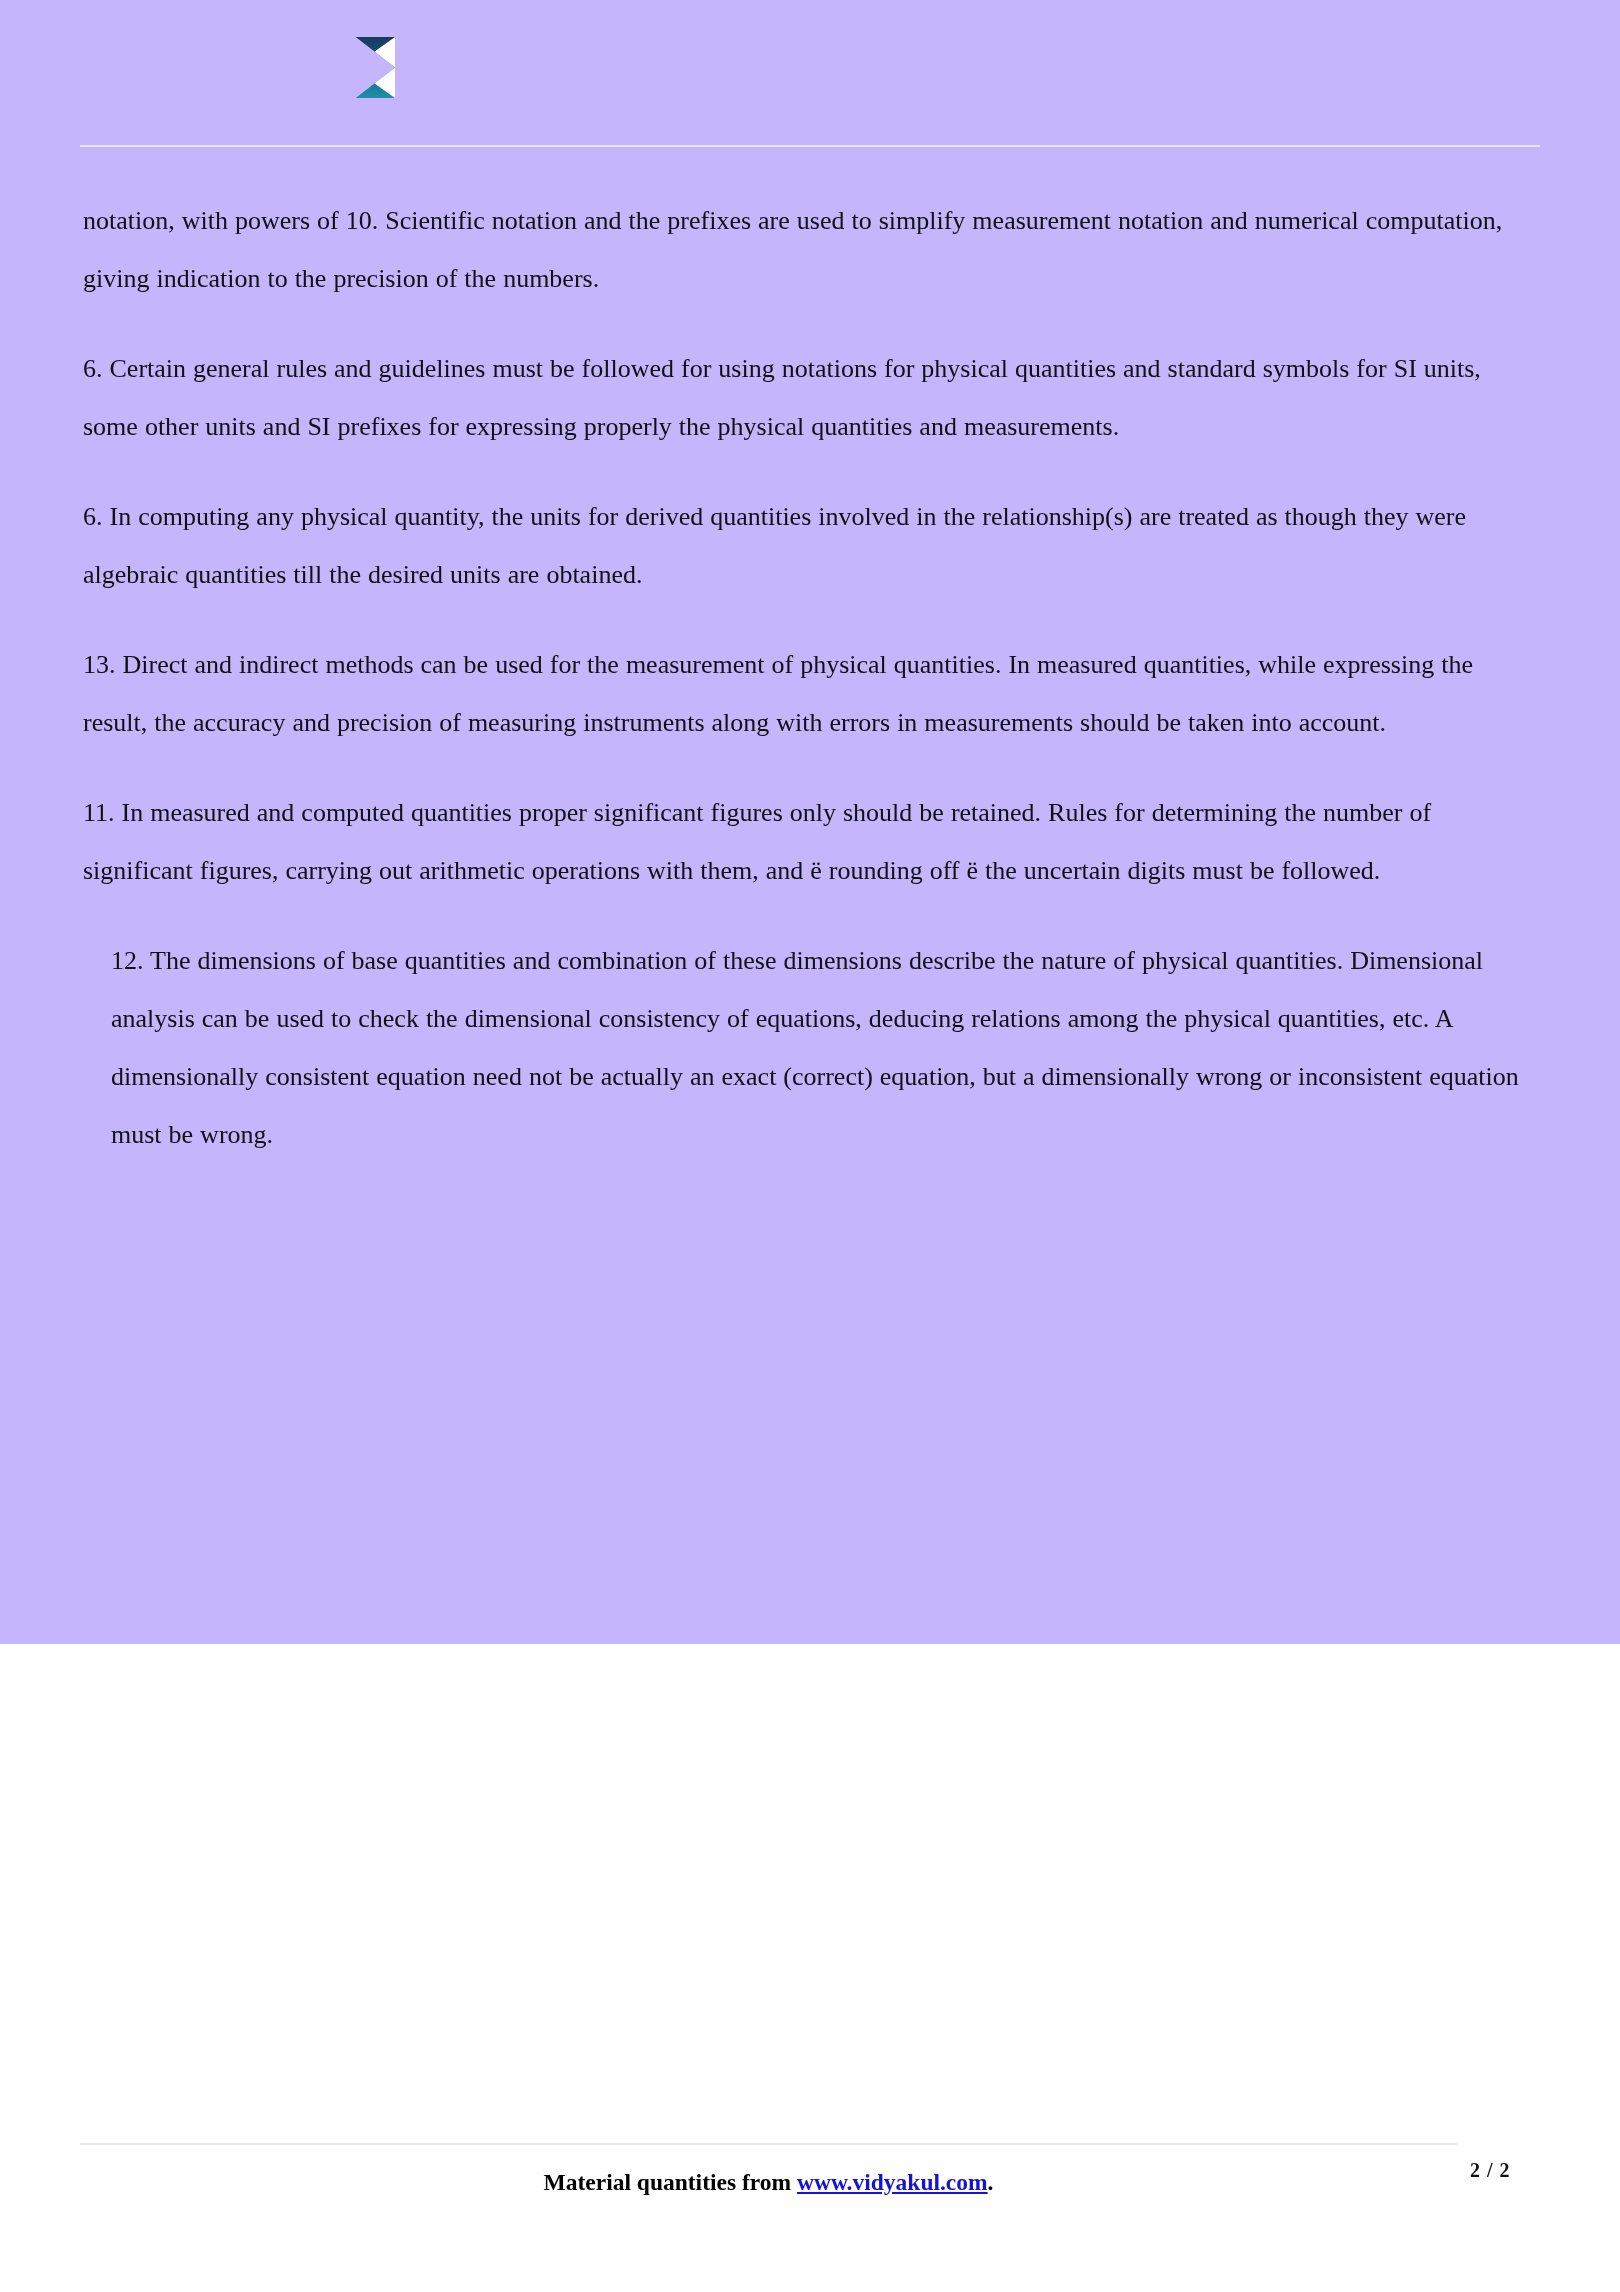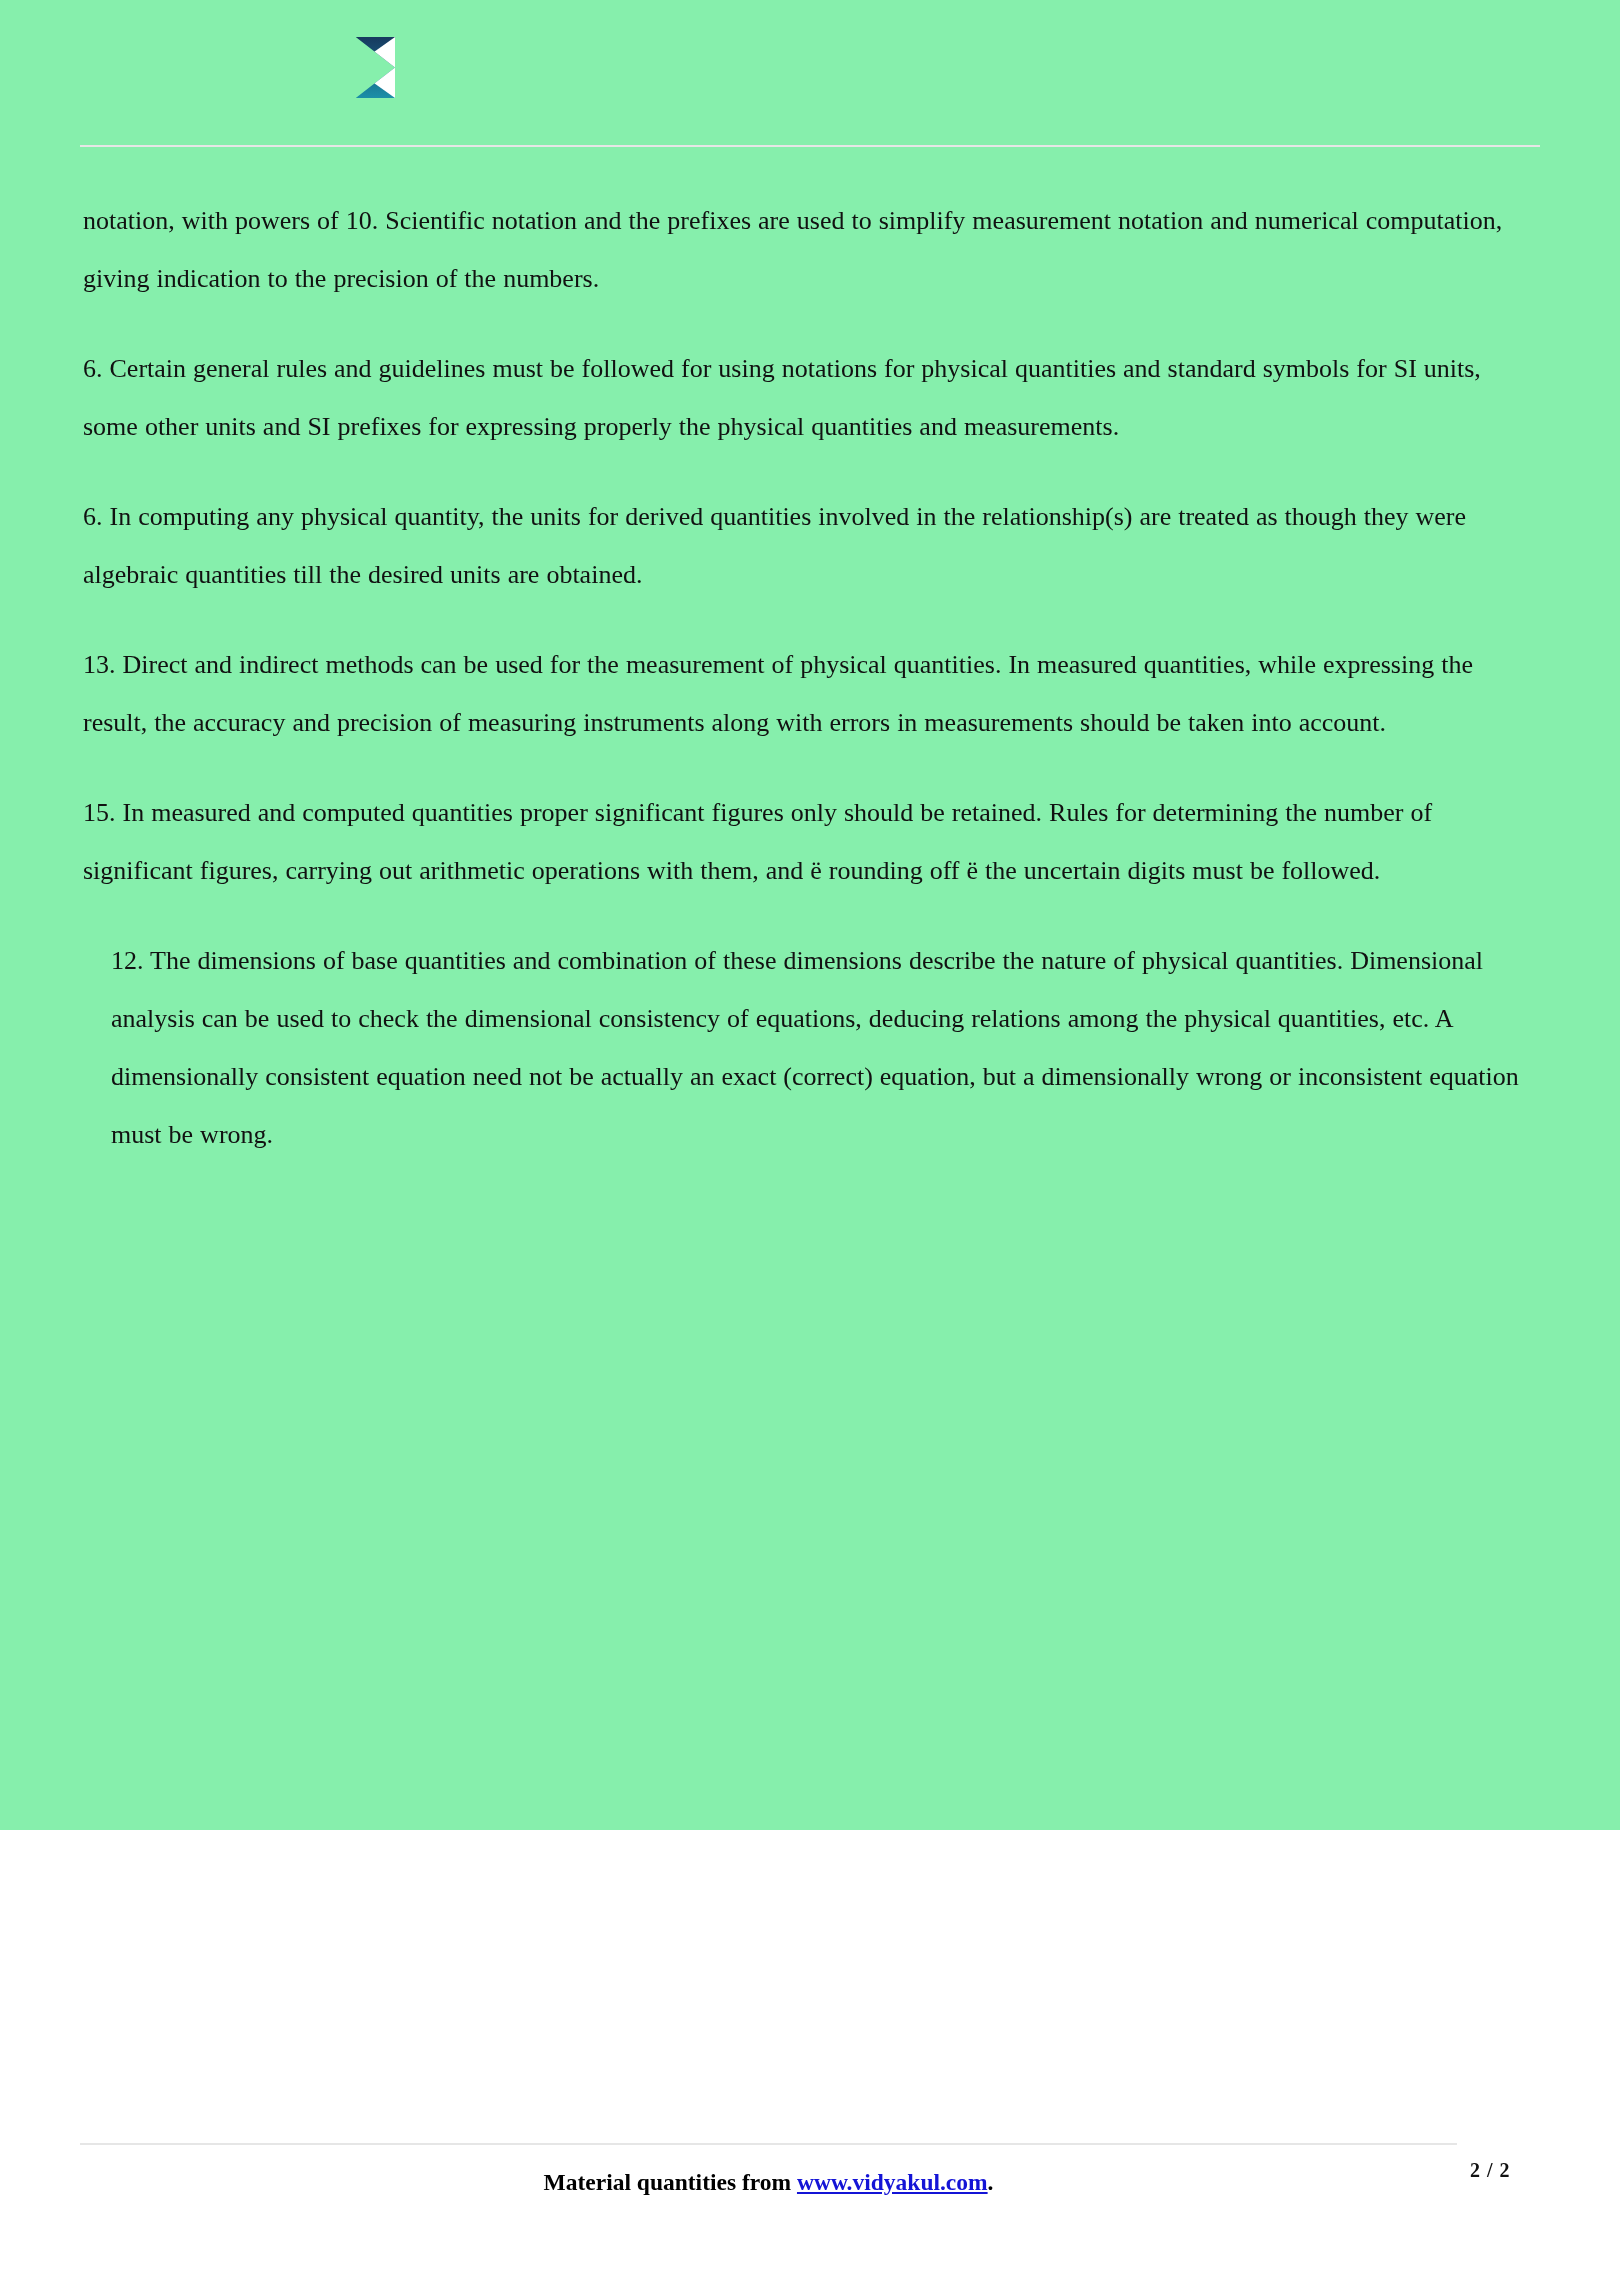--- a/index.html
+++ b/index.html
@@ -14,22 +14,22 @@
   body {
     font-family:"Liberation Serif", serif;
     color:#000000;
     position:relative;
     overflow:hidden;
   }
 
   .page {
     position:relative;
     width:1620px;
-    height:1830px;
-    background:#86efac;
+    height:1644px;
+    background:#c4b5fd;
   }
 
   
   .header {
     position:absolute;
     left:0; top:0;
     width:1620px;
     height:149px;
   }
 
@@ -199,21 +199,21 @@
     </div>
 
     <div class="header-rule"></div>
   </div>
 
   <div class="content">
     <p class="para">notation, with powers of 10. Scientific notation and the prefixes are used to simplify measurement notation and numerical computation, giving indication to the precision of the numbers.</p>
     <p class="para">6. Certain general rules and guidelines must be followed for using notations for physical quantities and standard symbols for SI units, some other units and SI prefixes for expressing properly the physical quantities and measurements.</p>
     <p class="para">6. In computing any physical quantity, the units for derived quantities involved in the relationship(s) are treated as though they were algebraic quantities till the desired units are obtained.</p>
     <p class="para">13. Direct and indirect methods can be used for the measurement of physical quantities. In measured quantities, while expressing the result, the accuracy and precision of measuring instruments along with errors in measurements should be taken into account.</p>
-    <p class="para">15. In measured and computed quantities proper significant figures only should be retained. Rules for determining the number of significant figures, carrying out arithmetic operations with them, and ë rounding off ë the uncertain digits must be followed.</p>
+    <p class="para">11. In measured and computed quantities proper significant figures only should be retained. Rules for determining the number of significant figures, carrying out arithmetic operations with them, and ë rounding off ë the uncertain digits must be followed.</p>
     <p class="para">12. The dimensions of base quantities and combination of these dimensions describe the nature of physical quantities. Dimensional analysis can be used to check the dimensional consistency of equations, deducing relations among the physical quantities, etc. A dimensionally consistent equation need not be actually an exact (correct) equation, but a dimensionally wrong or inconsistent equation must be wrong.</p>
   </div>
 
   <div class="footer">
     <div class="footer-rule"></div>
 
     <div class="footer-text">
       <span>Material quantities from </span><a class="footer-link" href="#">www.vidyakul.com</a><span>.</span>
     </div>
 

